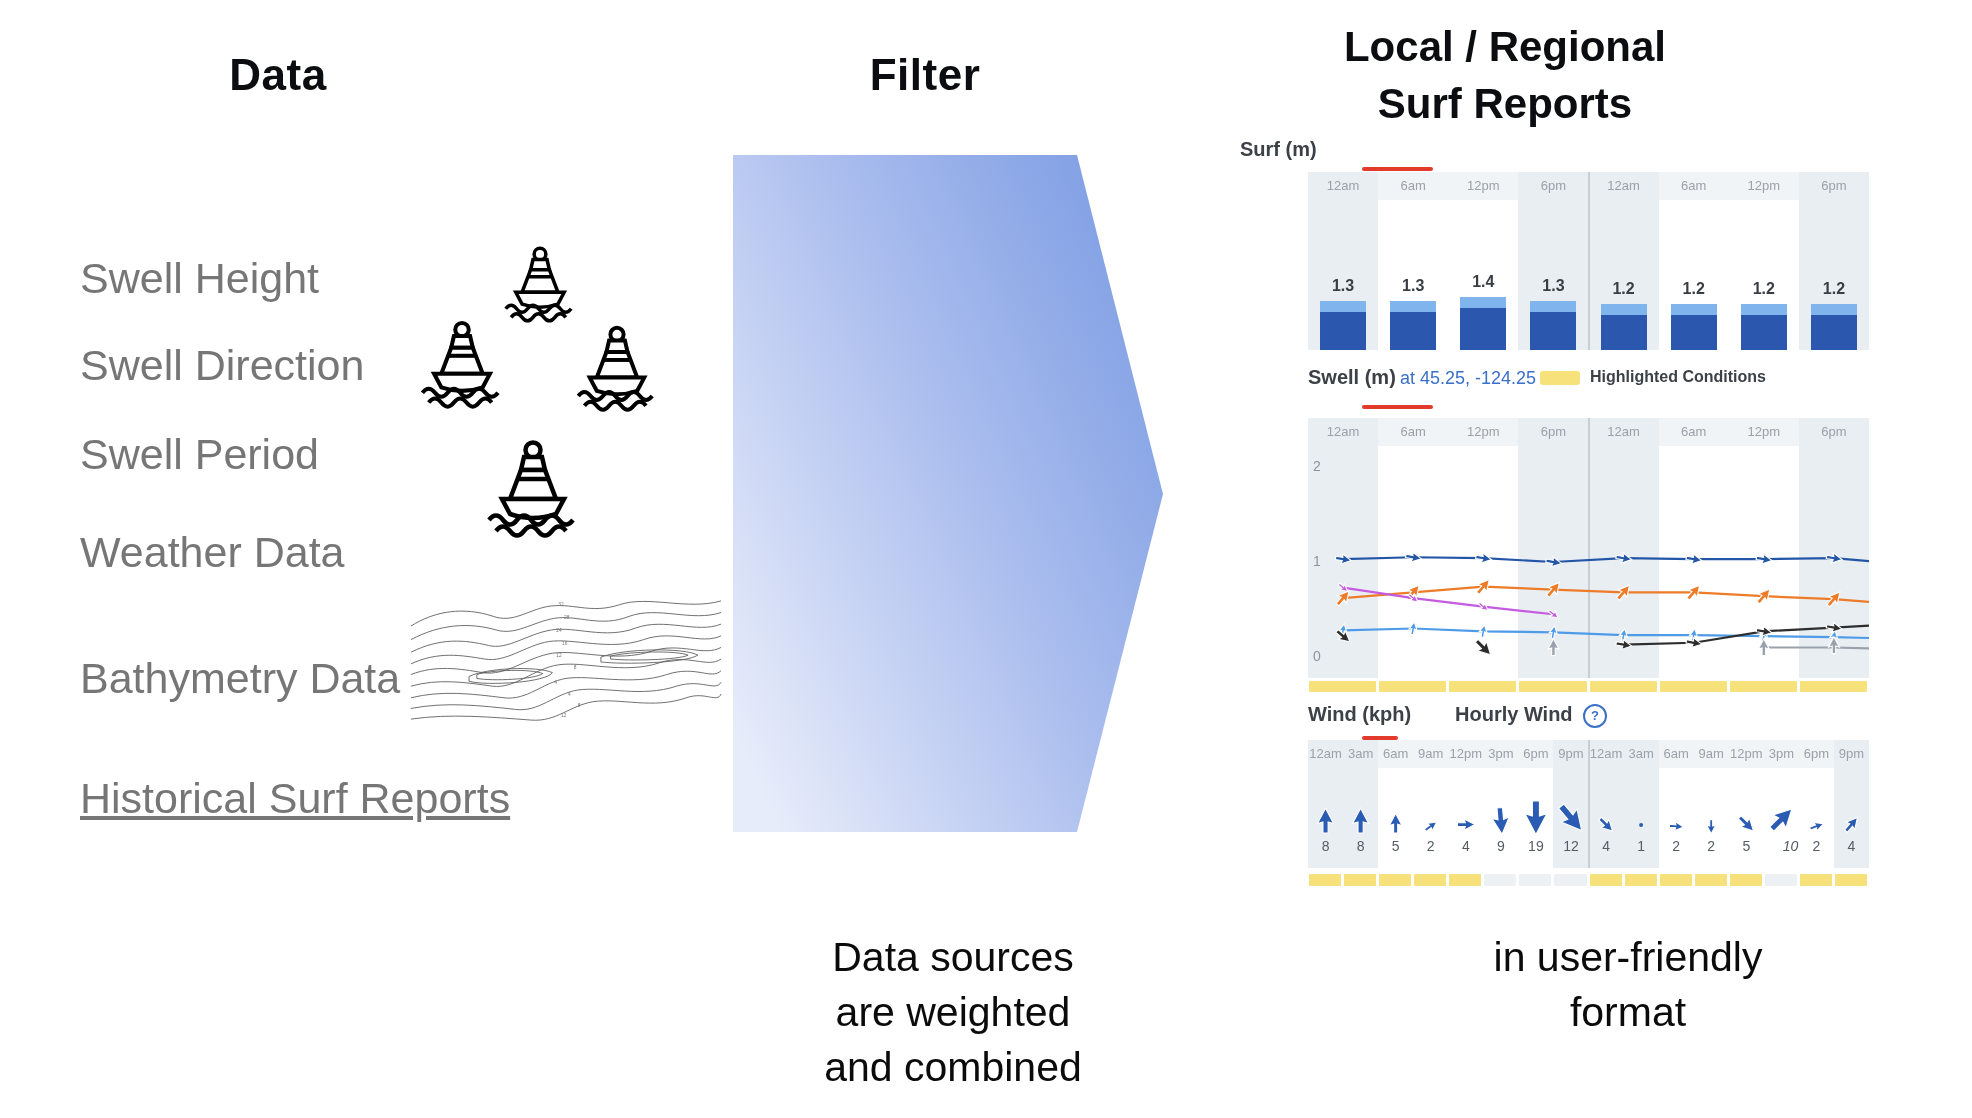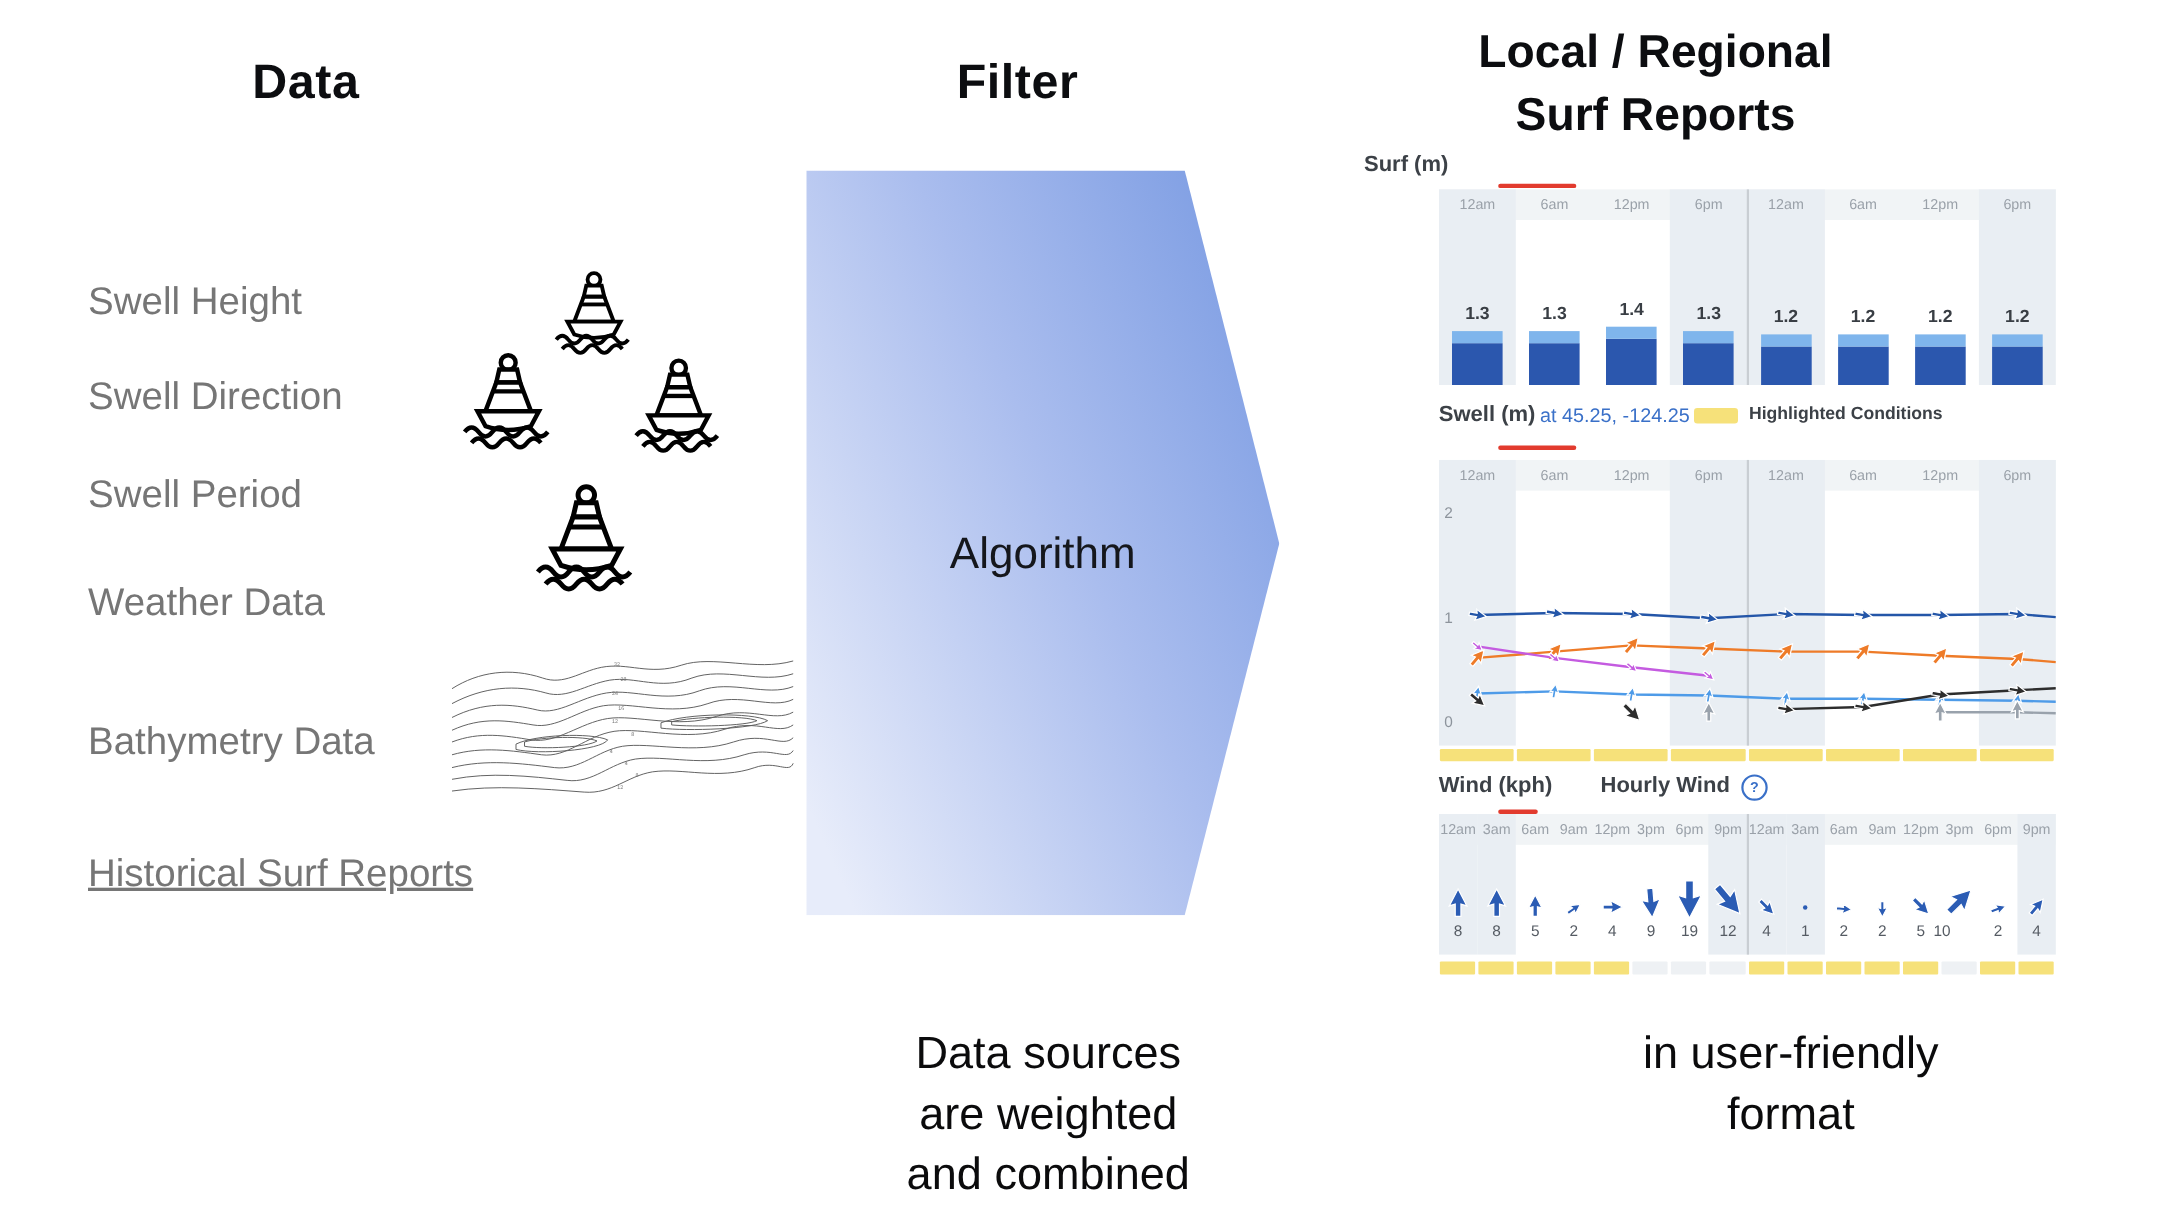--- a/index.html
+++ b/index.html
@@ -1,20 +1,20 @@
 <!DOCTYPE html>
 <html><head>
 <meta charset="utf-8">
 <style>
   html,body{margin:0;padding:0;background:#fff;}
   #stage{position:relative;width:1972px;height:1118px;background:#fff;overflow:hidden;
          font-family:"Liberation Sans",sans-serif;color:#111;}
   .abs{position:absolute;}
   .heading{font-size:44px;font-weight:bold;color:#0c0d10;text-align:center;letter-spacing:0.5px;}
-  .list-item{font-size:35px;color:#767676;white-space:nowrap;}
+  .list-item{font-size:43px;color:#767676;white-space:nowrap;}
   .caption{font-size:41px;color:#0b0b0c;text-align:center;line-height:55px;}
   .right-title{font-size:42px;font-weight:bold;color:#0c0d10;text-align:center;line-height:57px;}
   .chart-title{font-size:20px;font-weight:bold;color:#3c4147;white-space:nowrap;}
   .chart-sub{font-size:18px;color:#3a70c8;white-space:nowrap;}
   .legend-label{font-size:16px;font-weight:bold;color:#3c4147;white-space:nowrap;}
   .red-tick{background:#e23b2e;border-radius:2px;}
   .panel{position:absolute;background:#fff;overflow:hidden;}
   .hstrip{position:absolute;left:0;top:0;width:100%;height:28px;background:#f1f4f6;}
   .nightband{position:absolute;top:0;height:100%;background:#e9eef3;}
   .tlabel{position:absolute;top:6px;font-size:13px;color:#9aa1a9;text-align:center;}
@@ -97,21 +97,20 @@
   <svg class="abs" style="left:733px;top:155px;" width="430" height="677" viewBox="0 0 430 677">
     <defs>
       <linearGradient id="ag" x1="0%" y1="85%" x2="100%" y2="15%">
         <stop offset="0%" stop-color="#e7ecfa"></stop>
         <stop offset="55%" stop-color="#aabdee"></stop>
         <stop offset="100%" stop-color="#7d9de3"></stop>
       </linearGradient>
     </defs>
     <polygon points="0,0 344,0 430,339 344,677 0,677" fill="url(#ag)"></polygon>
   </svg>
-  <div class="abs algorithm-label" style="left:733px;top:481px;width:430px;">Algorithm</div>
 
   <div class="abs right-title" style="left:1220px;top:18px;width:570px;">
     <div>Local / Regional</div>
     <div>Surf Reports</div>
   </div>
 
   <div class="abs chart-title" style="left:1240px;top:138px;">Surf (m)</div>
   <div class="abs red-tick" style="left:1362px;top:167px;width:71px;height:4px;"></div>
   <div class="panel" id="surf-panel" style="left:1308px;top:172px;width:561px;height:178px;">
       <div class="hstrip" style="position:absolute;"></div>
@@ -287,21 +286,21 @@
       <div class="wind-val" style="position:absolute;left:105.1875px;top:98px;width:35.0625px;">2</div>
       <div class="wind-val" style="position:absolute;left:140.25px;top:98px;width:35.0625px;">4</div>
       <div class="wind-val" style="position:absolute;left:175.3125px;top:98px;width:35.0625px;">9</div>
       <div class="wind-val" style="position:absolute;left:210.375px;top:98px;width:35.0625px;">19</div>
       <div class="wind-val" style="position:absolute;left:245.4375px;top:98px;width:35.0625px;">12</div>
       <div class="wind-val" style="position:absolute;left:280.5px;top:98px;width:35.0625px;">4</div>
       <div class="wind-val" style="position:absolute;left:315.5625px;top:98px;width:35.0625px;">1</div>
       <div class="wind-val" style="position:absolute;left:350.625px;top:98px;width:35.0625px;">2</div>
       <div class="wind-val" style="position:absolute;left:385.6875px;top:98px;width:35.0625px;">2</div>
       <div class="wind-val" style="position:absolute;left:420.75px;top:98px;width:35.0625px;">5</div>
-      <div class="wind-val" style="position:absolute;left:440px;top:98px;width:35.0625px;">10</div>
+      <div class="wind-val" style="position:absolute;left:465px;top:98px;width:35.0625px;font-style:italic;">10</div>
       <div class="wind-val" style="position:absolute;left:490.875px;top:98px;width:35.0625px;">2</div>
       <div class="wind-val" style="position:absolute;left:525.9375px;top:98px;width:35.0625px;">4</div>
     </div>
   <div class="abs" id="wind-hl" style="left:1308px;top:874px;width:561px;height:12px;">
       <div class="hl-seg" style="position:absolute;left:1px;width:32.0625px;background:#f6e17a;"></div>
       <div class="hl-seg" style="position:absolute;left:36.0625px;width:32.0625px;background:#f6e17a;"></div>
       <div class="hl-seg" style="position:absolute;left:71.125px;width:32.0625px;background:#f6e17a;"></div>
       <div class="hl-seg" style="position:absolute;left:106.1875px;width:32.0625px;background:#f6e17a;"></div>
       <div class="hl-seg" style="position:absolute;left:141.25px;width:32.0625px;background:#f6e17a;"></div>
       <div class="hl-seg" style="position:absolute;left:176.3125px;width:32.0625px;background:#eef1f4;"></div>

